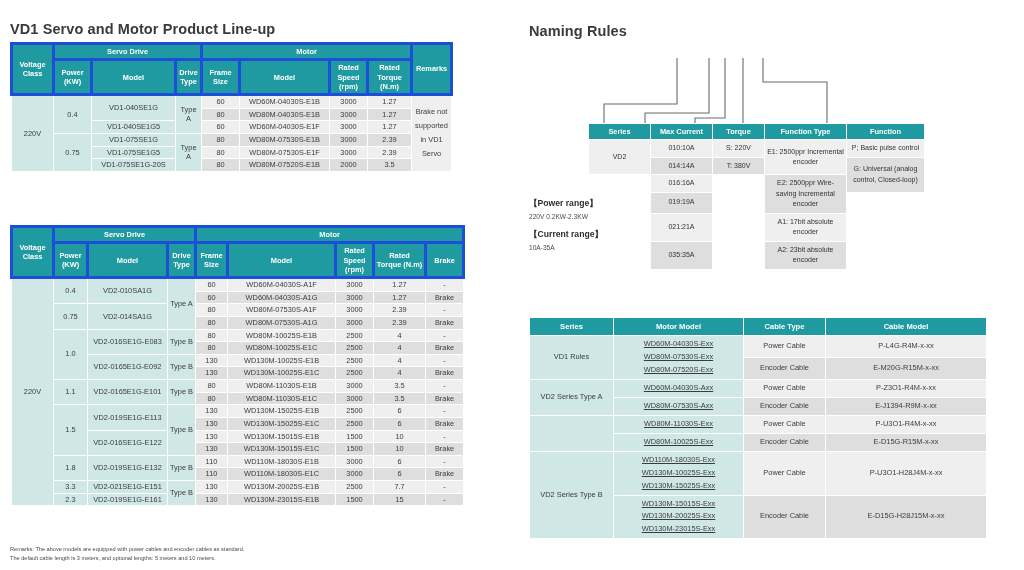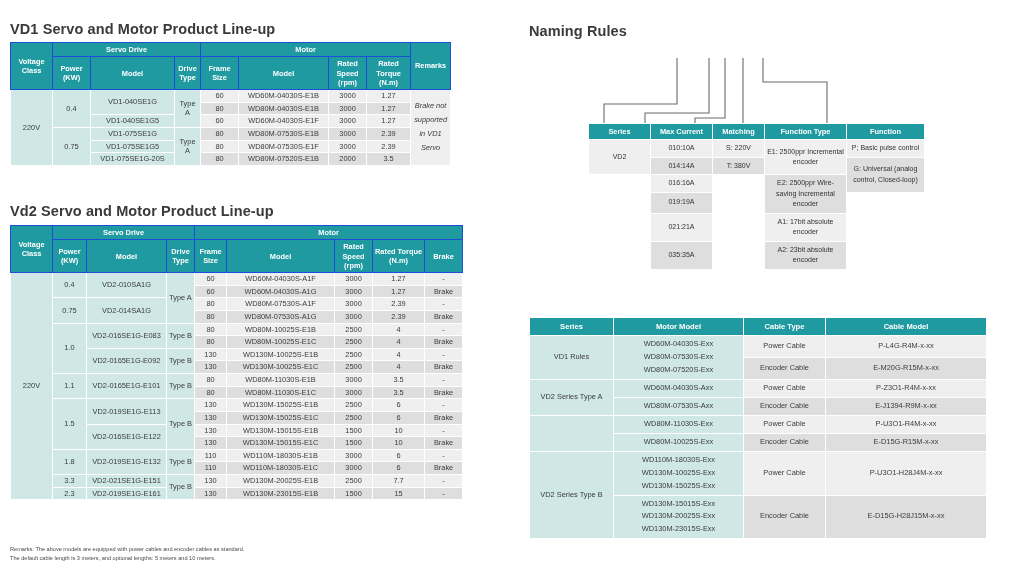--- a/index.html
+++ b/index.html
@@ -28,21 +28,21 @@
     border-collapse: collapse;
     table-layout: fixed;
     font-size: 7.4px;
     color: #3b3b3b;
   }
   table.grid th {
     background: #1f9aa0;
     color: #ffffff;
     font-weight: bold;
     font-size: 7.4px;
-    border: 1px solid #1d4ed8;
+    border: 3px solid #1d4ed8;
     padding: 2px 1px;
     line-height: 1.25;
     text-align: center;
     vertical-align: middle;
   }
   table.grid td {
     border: 1px solid #ffffff;
     padding: 1px 2px;
     text-align: center;
     vertical-align: middle;
@@ -116,21 +116,21 @@
     border: 1px solid #fff; padding: 4px 2px; text-align:center;
     font-size: 7.6px;
   }
   table.cable td {
     border: 1px solid #fff; text-align:center; vertical-align:middle;
     padding: 2px 3px; line-height: 1.75; color:#3b3b3b;
   }
   td.c-teal  { background:#cfe8e6; }
   td.c-light { background:#efefef; }
   td.c-dark  { background:#dedede; }
-  .mlist { display:block; }
+  .mlist { display:block;text-decoration:underline; }
 </style>
 </head>
 <body>
 
 <div class="page">
 
   <div class="section-title" id="vd1-title">VD1 Servo and Motor Product Line-up</div>
 
   <table class="grid" id="vd1-table">
     <colgroup>
@@ -164,21 +164,21 @@
     <tbody id="vd1-body">
         <tr>
           <td class="tealcell" rowspan="6">220V</td>
           <td class="tealcell" rowspan="3">0.4</td>
           <td class="tealcell" rowspan="2">VD1-040SE1G</td>
           <td class="tealcell" rowspan="3" style="white-space: normal;">Type A</td>
           <td class="lightrow">60</td>
           <td class="lightrow">WD60M-04030S-E1B</td>
           <td class="lightrow">3000</td>
           <td class="lightrow">1.27</td>
-          <td class="lightrow" rowspan="6" style="white-space: normal; line-height: 1.9; font-style: italic;">Brake not supported in VD1 Servo</td>
+          <td class="lightrow" rowspan="6" style="white-space: normal; line-height: 1.9;">Brake not supported in VD1 Servo</td>
         </tr>
         <tr>
           <td class="darkrow">80</td>
           <td class="darkrow">WD80M-04030S-E1B</td>
           <td class="darkrow">3000</td>
           <td class="darkrow">1.27</td>
         </tr>
         <tr>
           <td class="tealcell" rowspan="1">VD1-040SE1G5</td>
           <td class="lightrow">60</td>
@@ -205,21 +205,20 @@
         <tr>
           <td class="tealcell" rowspan="1">VD1-075SE1G-20S</td>
           <td class="darkrow">80</td>
           <td class="darkrow">WD80M-07520S-E1B</td>
           <td class="darkrow">2000</td>
           <td class="darkrow">3.5</td>
         </tr>
       </tbody>
   </table>
 
-  <div class="section-title" id="vd2-title">Vd2 Servo and Motor Product Line-up</div>
 
   <table class="grid" id="vd2-table">
     <colgroup>
       <col style="width:42px">
         <col style="width:34px">
         <col style="width:80px">
       <col style="width:28px">
         <col style="width:32px">
         <col style="width:108px">
       <col style="width:38px">
@@ -428,21 +427,21 @@
       <col style="width:62px">
         <col style="width:62px">
         <col style="width:52px">
       <col style="width:82px">
         <col style="width:78px">
     </colgroup>
     <thead>
       <tr>
         <th>Series</th>
         <th>Max Current</th>
-        <th>Matching</th>
+        <th>Torque</th>
         <th>Function Type</th>
         <th>Function</th>
       </tr>
     </thead>
     <tbody id="naming-body">
         <tr>
           <td class="n-light" rowspan="2">VD2</td>
           <td class="n-light">010:10A</td>
           <td class="n-light" rowspan="1">S:  220V</td>
           <td class="n-light" rowspan="2" style="white-space: normal;">E1: 2500ppr Incremental encoder</td>
@@ -467,20 +466,26 @@
           <td class="n-light">021:21A</td>
           <td class="n-light" rowspan="1" style="white-space: normal;">A1: 17bit absolute encoder</td>
         </tr>
         <tr>
           <td class="n-dark">035:35A</td>
           <td class="n-dark" rowspan="1" style="white-space: normal;">A2:  23bit absolute encoder</td>
         </tr>
       </tbody>
   </table>
 
+  <div id="power-range">
+    <div>【Power range】</div>
+    <div class="sub">220V   0.2KW-2.3KW</div>
+    <div>【Current range】</div>
+    <div class="sub">10A-35A</div>
+  </div>
 
 
   <table class="cable" id="cable-table">
     <colgroup>
       <col style="width:84px">
         <col style="width:130px">
         <col style="width:82px">
         <col style="width:161px">
     </colgroup>
     <thead>

